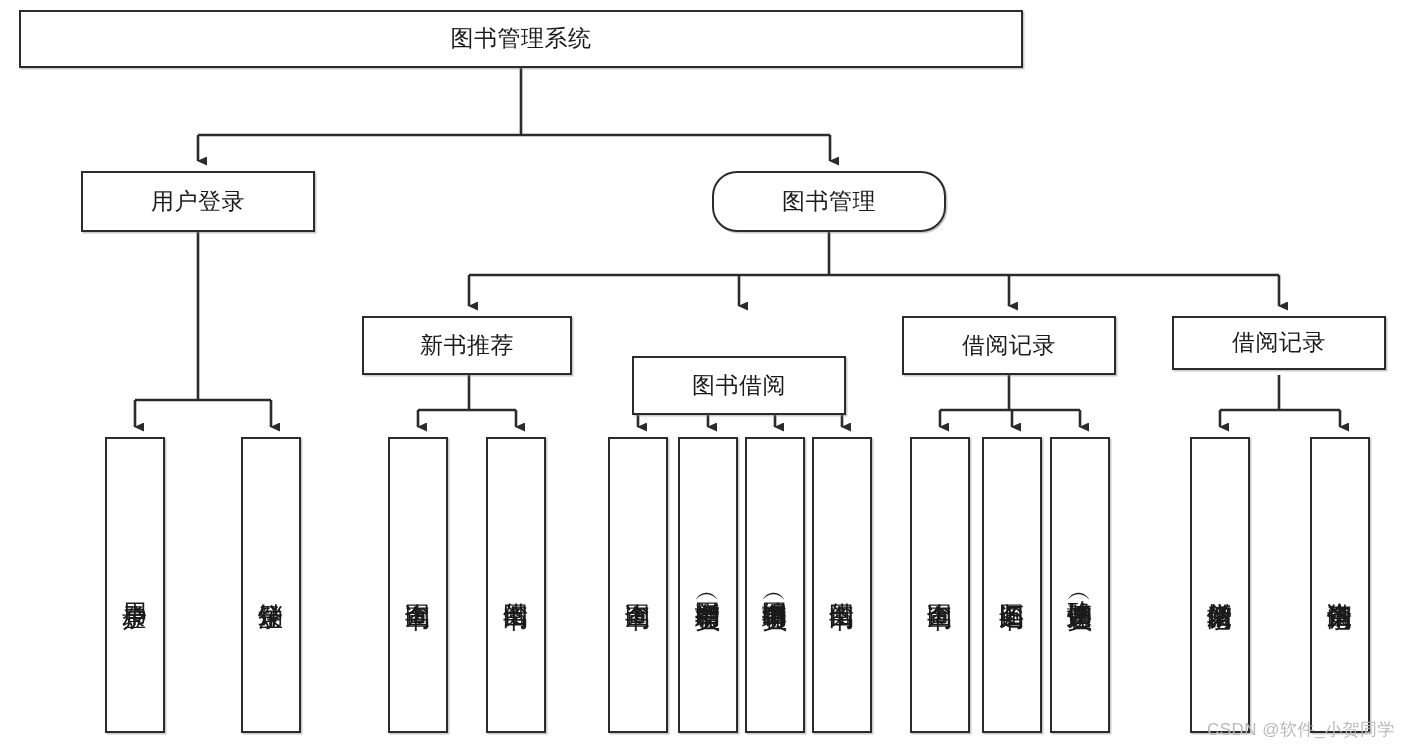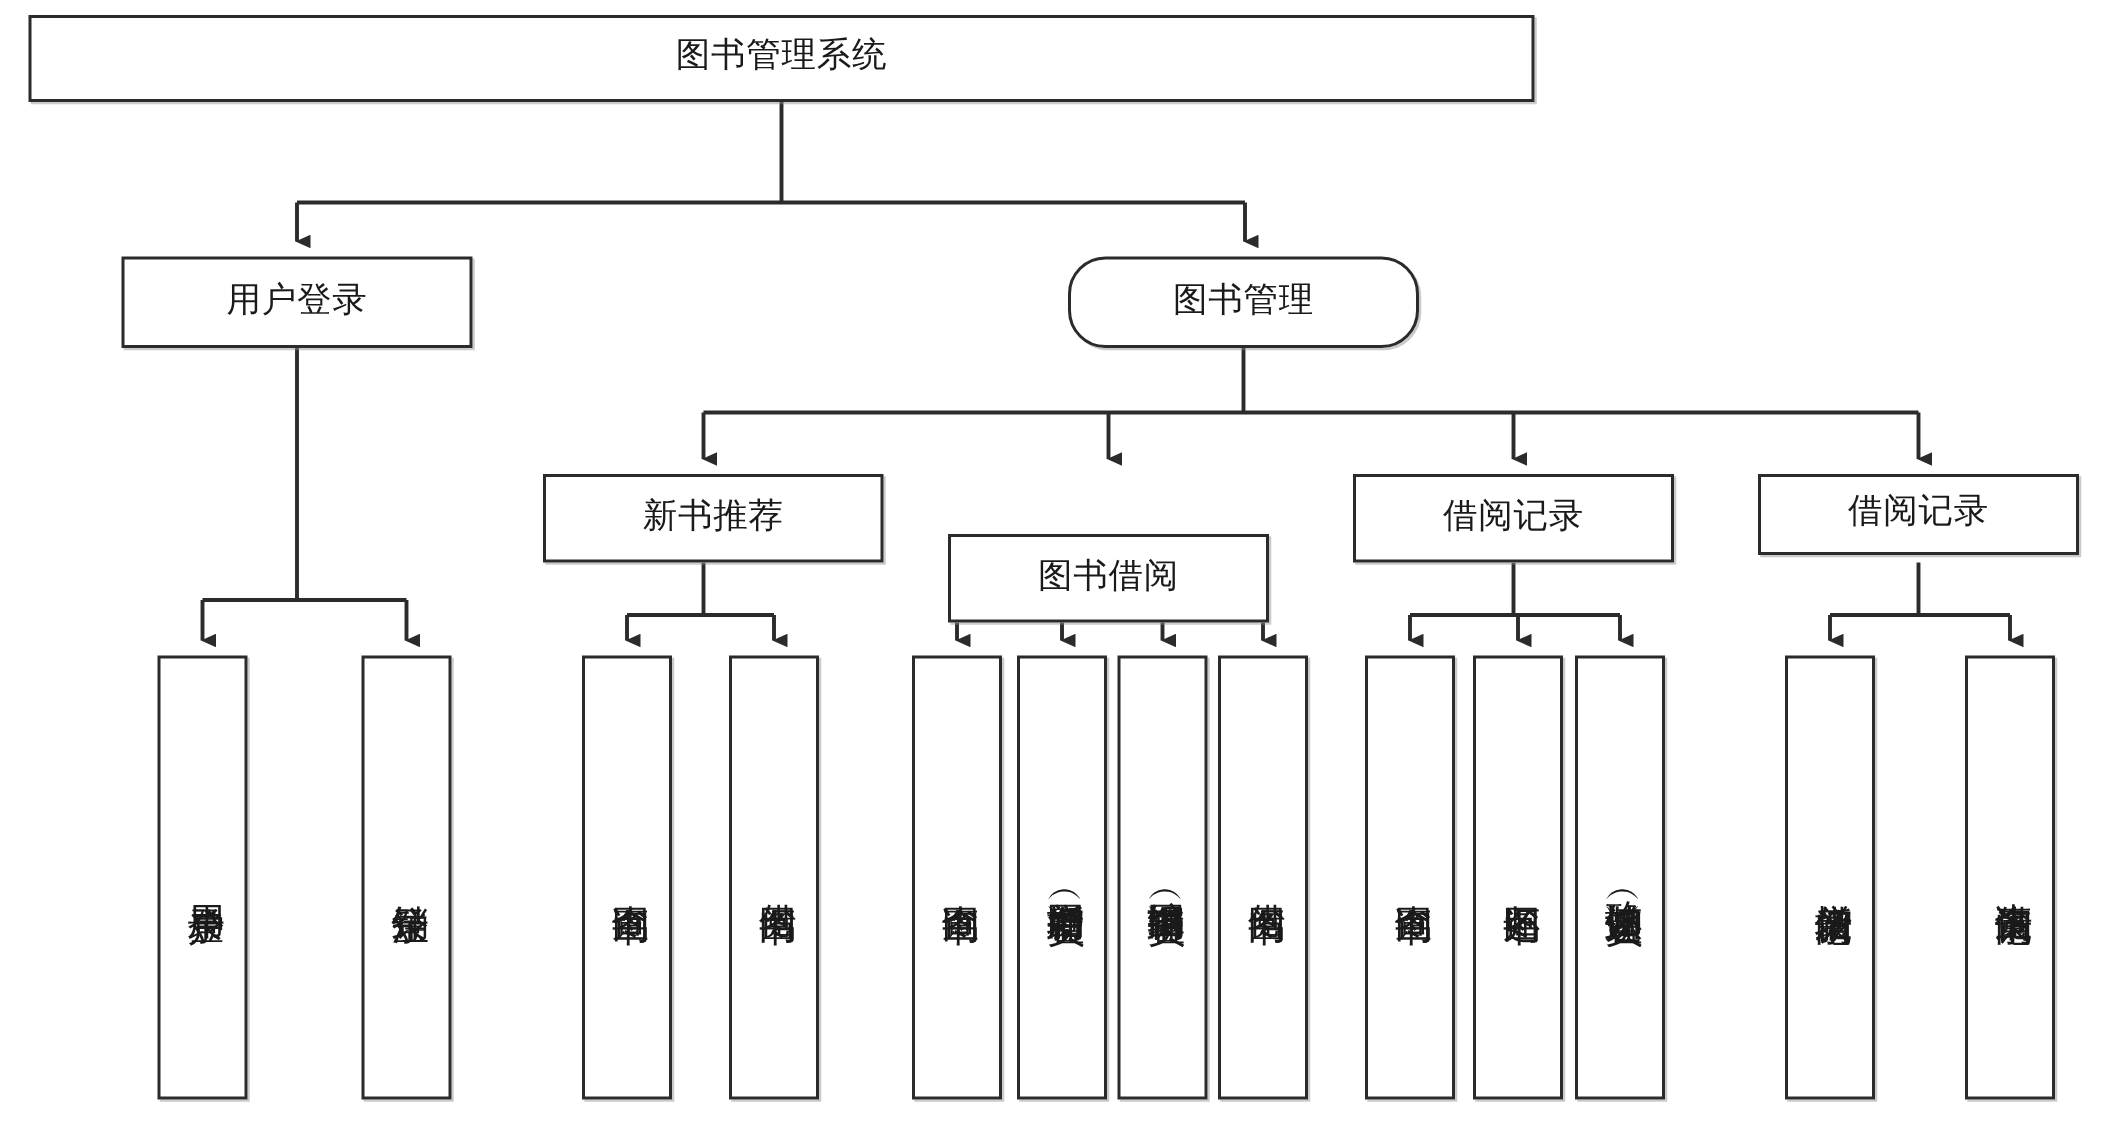--- a/index.html
+++ b/index.html
@@ -5,21 +5,21 @@
   html, body {
     margin: 0;
     padding: 0;
     background: #ffffff;
   }
   #canvas {
     position: relative;
     width: 1405px;
     height: 747px;
     background: #ffffff;
-    font-family: Liberation Mono, monospace;
+    font-family: Liberation Sans, sans-serif;
     overflow: hidden;
   }
   #wires {
     position: absolute;
     left: 0;
     top: 0;
     width: 1405px;
     height: 747px;
     pointer-events: none;
   }
@@ -127,21 +127,21 @@
   <div id="nodes">
       <div class="node root horiz" style="left: 19px; top: 10px; width: 1004px; height: 58px;">
         <span class="label">图书管理系统</span>
       </div>
       <div class="node horiz" style="left: 81px; top: 171px; width: 234px; height: 61px;">
         <span class="label">用户登录</span>
       </div>
       <div class="node horiz" style="left: 712px; top: 171px; width: 234px; height: 61px; border-radius: 25px;">
         <span class="label">图书管理</span>
       </div>
-      <div class="node horiz" style="left: 362px; top: 316px; width: 227px; height: 59px;">
+      <div class="node horiz" style="left: 362px; top: 316px; width: 210px; height: 59px;">
         <span class="label">新书推荐</span>
       </div>
       <div class="node horiz" style="left: 632px; top: 316px; width: 214px; height: 59px; margin-top: 40px;">
         <span class="label">图书借阅</span>
       </div>
       <div class="node horiz" style="left: 902px; top: 316px; width: 214px; height: 59px;">
         <span class="label">借阅记录</span>
       </div>
       <div class="node horiz" style="left: 1172px; top: 316px; width: 214px; height: 54px;">
         <span class="label">借阅记录</span>
@@ -180,13 +180,14 @@
         <span class="label">确认归还（管理员）</span>
       </div>
       <div class="node vert" style="left: 1190px; top: 437px; width: 60px; height: 296px;">
         <span class="label">新增借阅记录</span>
       </div>
       <div class="node vert" style="left: 1310px; top: 437px; width: 60px; height: 296px;">
         <span class="label">查询借阅记录</span>
       </div>
     </div>
 
+  <div id="watermark">CSDN @软件_小贺同学</div>
 </div>
 
 </body></html>

